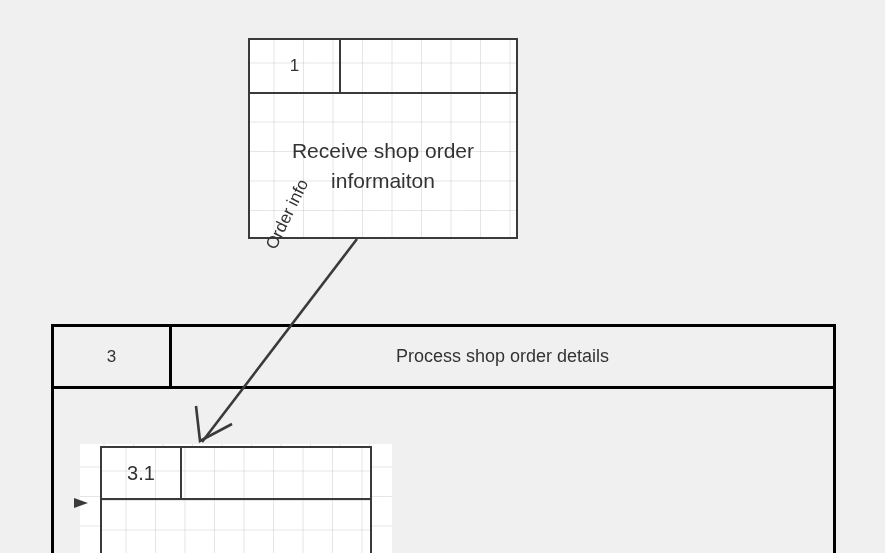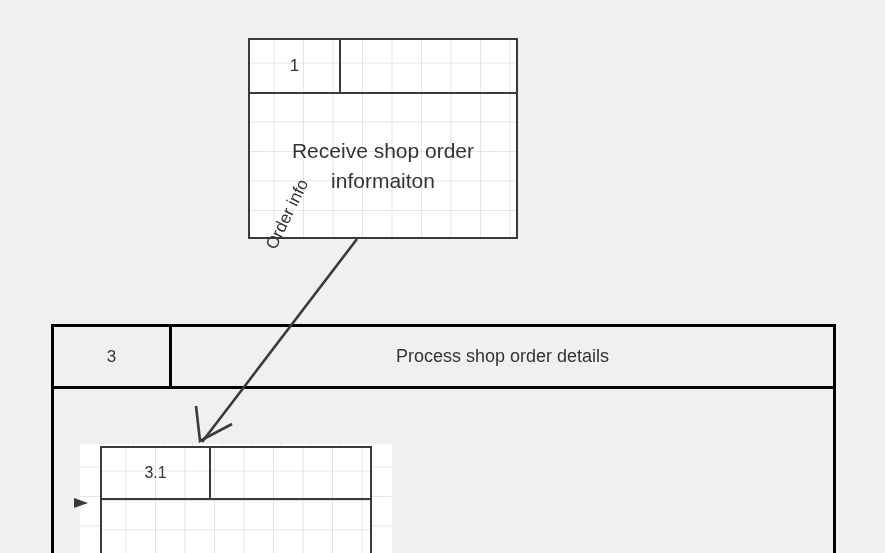--- a/index.html
+++ b/index.html
@@ -144,27 +144,27 @@
   #box31-header {
     position: absolute;
     left: 0; top: 0;
     width: 100%;
     height: 52px;
     box-sizing: border-box;
     border-bottom: 2.5px solid #3a3a3a;
     display: flex;
   }
   #box31-num-cell {
-    width: 109px;
+    width: 80px;
     box-sizing: border-box;
     border-right: 2.5px solid #3a3a3a;
     display: flex;
     align-items: center;
     justify-content: center;
-    font-size: 16px;
+    font-size: 20px;
   }
   #box31-title-cell { flex: 1; }
   #box31-body {
     position: absolute;
     left: 0; top: 52px; right: 0; bottom: 0;
   }
 
   
   #arrows {
     position: absolute;

